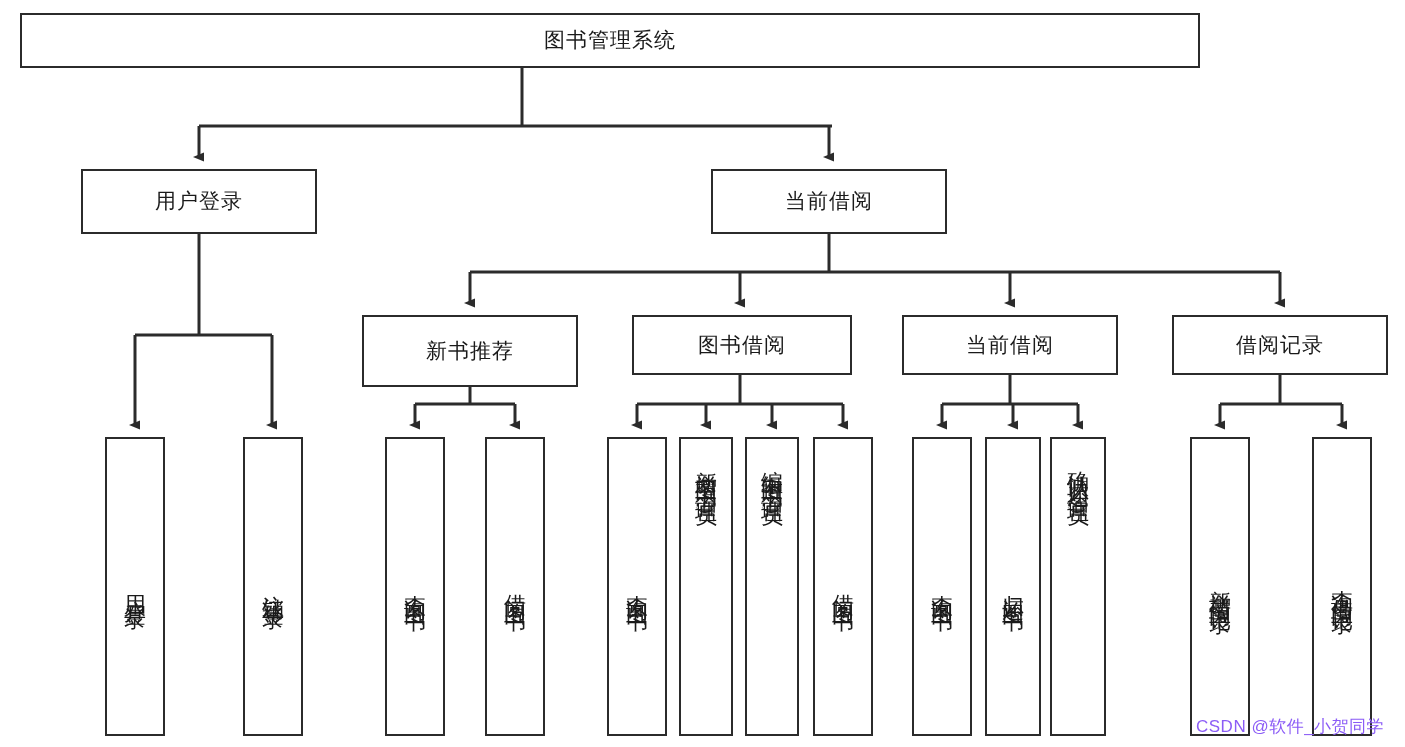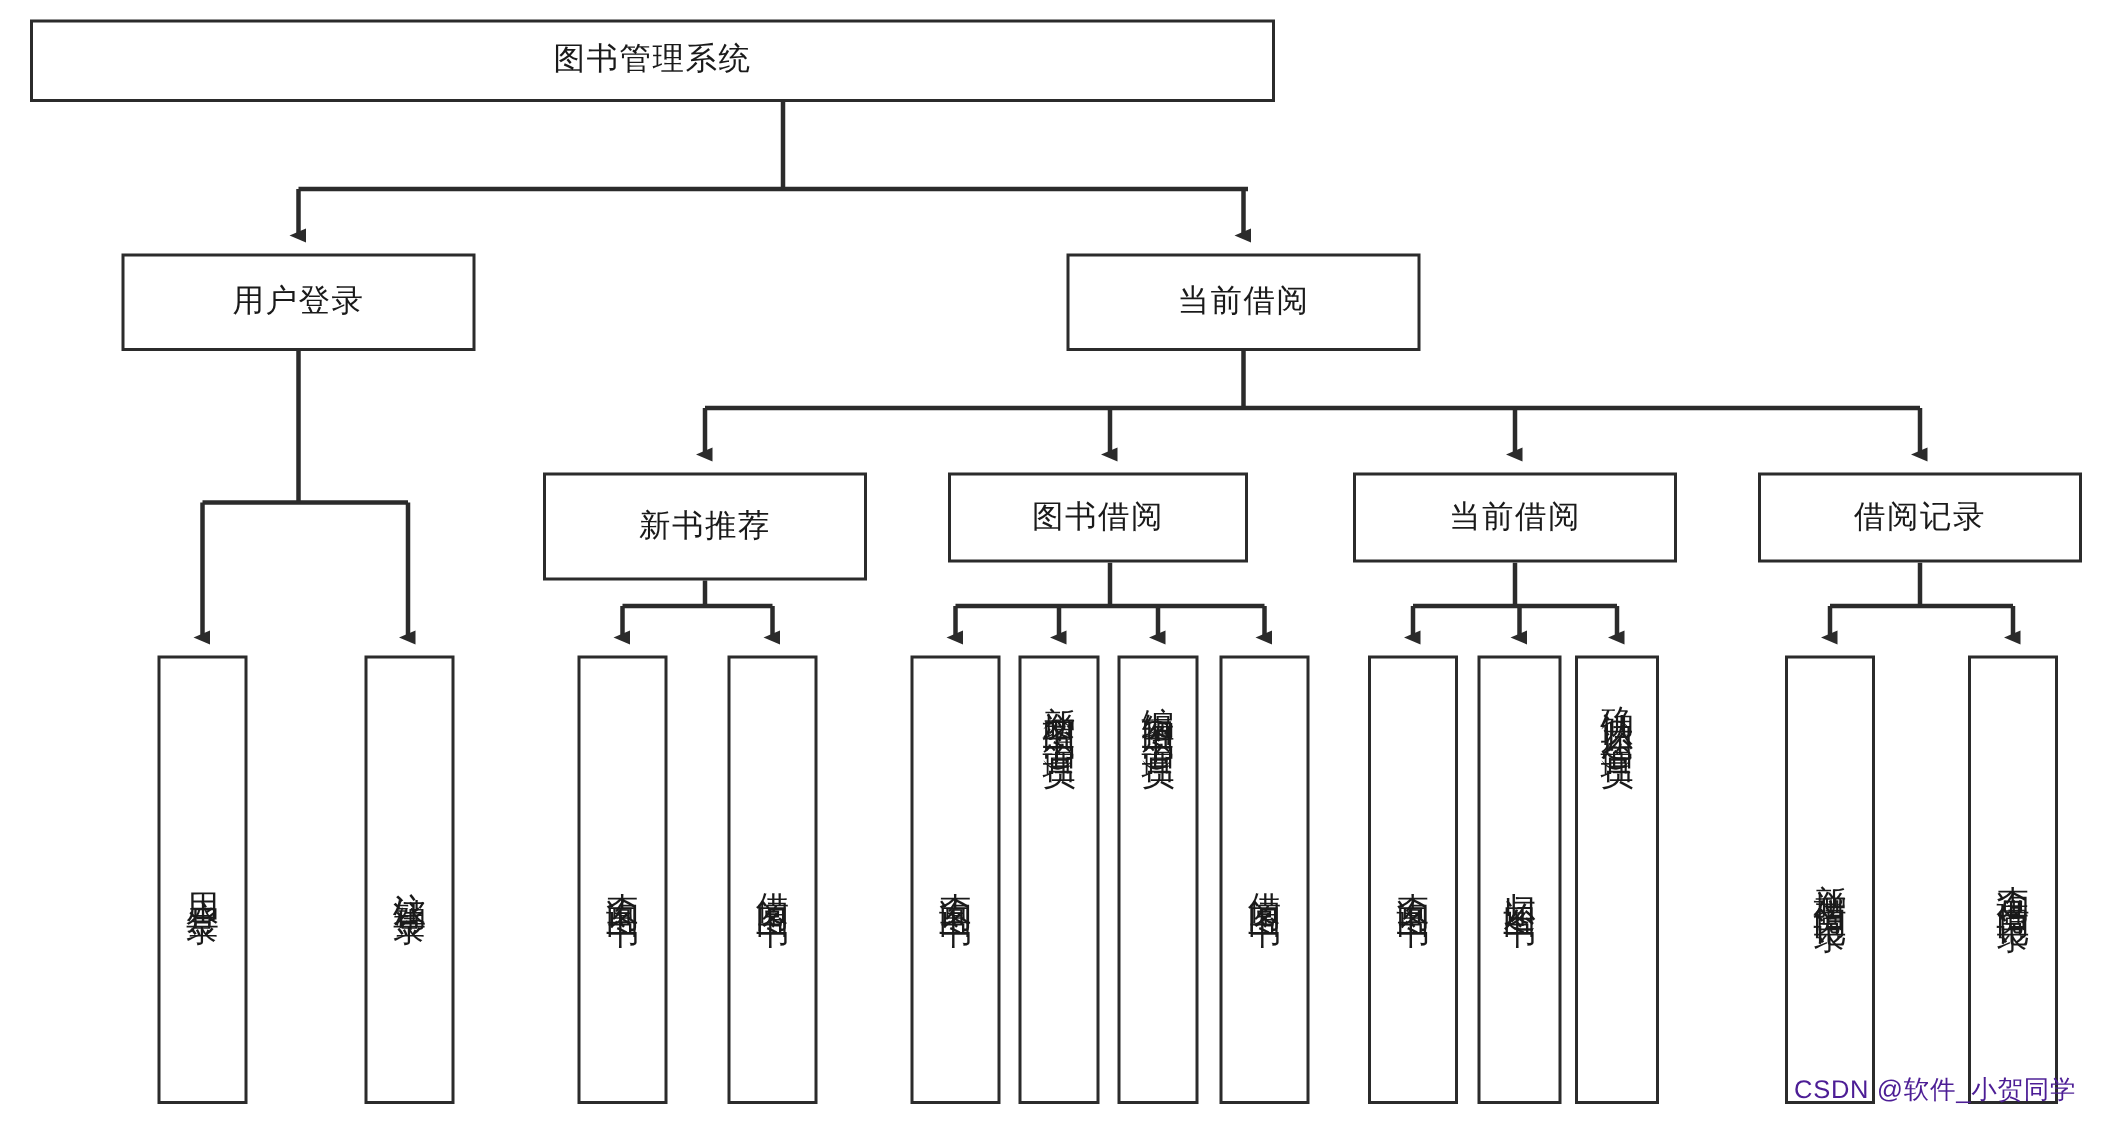--- a/index.html
+++ b/index.html
@@ -117,35 +117,35 @@
       <path d="M1013,404 L1013,425" marker-end="url(#arrow)"></path>
       <path d="M1078,404 L1078,425" marker-end="url(#arrow)"></path>
 
       <path d="M1280,375 L1280,404"></path>
       <path d="M1220,404 L1342,404"></path>
       <path d="M1220,404 L1220,425" marker-end="url(#arrow)"></path>
       <path d="M1342,404 L1342,425" marker-end="url(#arrow)"></path>
     </g>
   </svg>
 
-  <div class="node horizontal" style="left: 20px; top: 13px; width: 830px; height: 55px; border-color: rgb(43, 43, 43); background: rgb(255, 255, 255); color: rgb(26, 26, 26);">
+  <div class="node horizontal" style="left: 20px; top: 13px; width: 1180px; height: 55px; border-color: rgb(43, 43, 43); background: rgb(255, 255, 255); color: rgb(26, 26, 26);">
     <span class="label">图书管理系统</span>
   </div>
 
   <div class="node horizontal" style="left: 81px; top: 169px; width: 236px; height: 65px; border-color: rgb(43, 43, 43); background: rgb(255, 255, 255); color: rgb(26, 26, 26);">
     <span class="label">用户登录</span>
   </div>
   <div class="node horizontal" style="left: 711px; top: 169px; width: 236px; height: 65px; border-color: rgb(43, 43, 43); background: rgb(255, 255, 255); color: rgb(26, 26, 26);">
     <span class="label">当前借阅</span>
   </div>
 
   <div class="node horizontal" style="left: 362px; top: 315px; width: 216px; height: 72px; border-color: rgb(43, 43, 43); background: rgb(255, 255, 255); color: rgb(26, 26, 26);">
     <span class="label">新书推荐</span>
   </div>
-  <div class="node horizontal" style="left: 632px; top: 315px; width: 200px; height: 60px; border-color: rgb(43, 43, 43); background: rgb(255, 255, 255); color: rgb(26, 26, 26);">
+  <div class="node horizontal" style="left: 632px; top: 315px; width: 220px; height: 60px; border-color: rgb(43, 43, 43); background: rgb(255, 255, 255); color: rgb(26, 26, 26);">
     <span class="label">图书借阅</span>
   </div>
   <div class="node horizontal" style="left: 1172px; top: 315px; width: 216px; height: 60px; border-color: rgb(43, 43, 43); background: rgb(255, 255, 255); color: rgb(26, 26, 26);">
     <span class="label">借阅记录</span>
   </div>
   <div class="node horizontal" style="left: 902px; top: 315px; width: 216px; height: 60px; border-color: rgb(43, 43, 43); background: rgb(255, 255, 255); color: rgb(26, 26, 26);">
     <span class="label">当前借阅</span>
   </div>
 
   <div class="node vertical centered" style="left: 105px; top: 437px; width: 60px; height: 299px; border-color: rgb(43, 43, 43); background: rgb(255, 255, 255); color: rgb(26, 26, 26);">
@@ -181,15 +181,15 @@
   <div class="node vertical" style="left: 1050px; top: 437px; width: 56px; height: 299px; border-color: rgb(43, 43, 43); background: rgb(255, 255, 255); color: rgb(26, 26, 26);">
     <span class="label">确认归还（管理员）</span>
   </div>
   <div class="node vertical centered" style="left: 1190px; top: 437px; width: 60px; height: 299px; border-color: rgb(43, 43, 43); background: rgb(255, 255, 255); color: rgb(26, 26, 26);">
     <span class="label">新增借阅记录</span>
   </div>
   <div class="node vertical centered" style="left: 1312px; top: 437px; width: 60px; height: 299px; border-color: rgb(43, 43, 43); background: rgb(255, 255, 255); color: rgb(26, 26, 26);">
     <span class="label">查询借阅记录</span>
   </div>
 
-  <div class="watermark" style="left: 1196px; top: 715px; color: #4c1d95;">CSDN @软件_小贺同学</div>
+  <div class="watermark" style="left: 1196px; top: 715px; color: #8b5cf6;">CSDN @软件_小贺同学</div>
 
 </div>
 
 </body></html>

